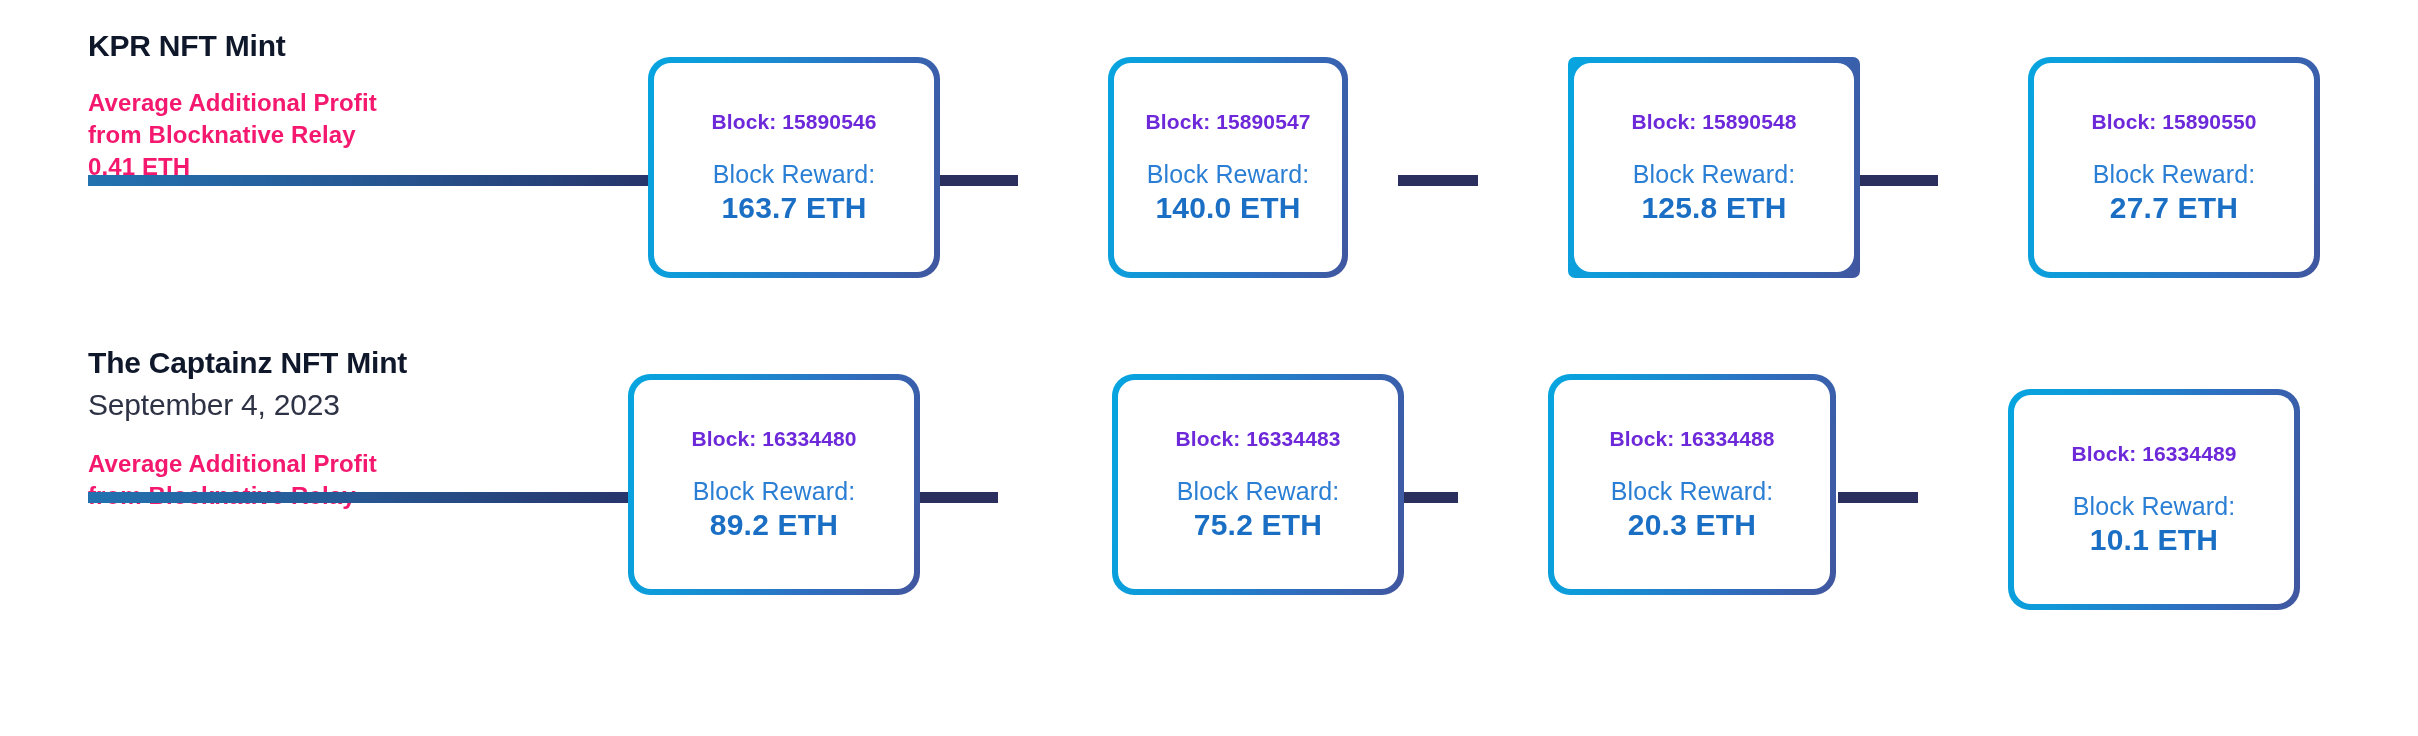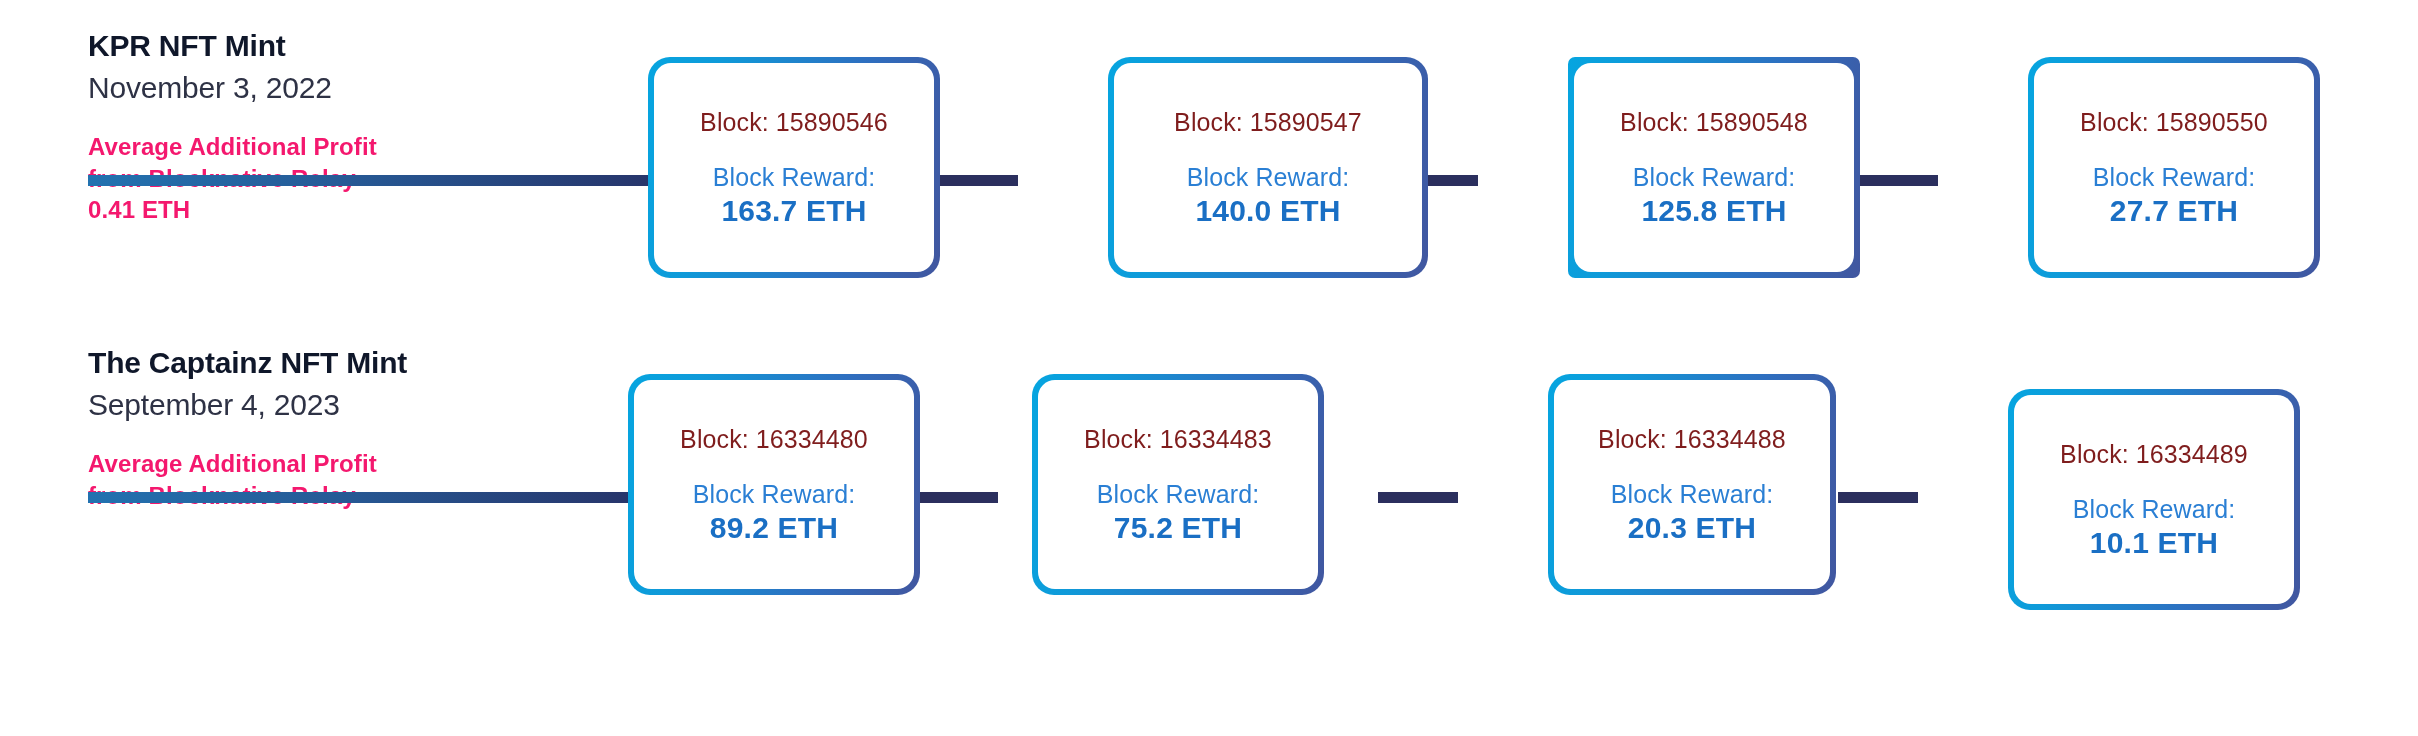--- a/index.html
+++ b/index.html
@@ -98,23 +98,23 @@
     height: 100%;
     background: #ffffff;
     border-radius: 17px;
     display: flex;
     flex-direction: column;
     align-items: center;
     justify-content: center;
     box-sizing: border-box;
   }
   .block-number {
-    font-size: 25px;
-    font-weight: 400;
-    color: #7f1d1d;
+    font-size: 21px;
+    font-weight: 700;
+    color: #6d28d9;
     letter-spacing: 0.1px;
     white-space: nowrap;
   }
   .reward-label {
     font-size: 25px;
     font-weight: normal;
     color: #2a7fd4;
     letter-spacing: 0.1px;
     margin-top: 26px;
     white-space: nowrap;
@@ -130,21 +130,20 @@
 </style>
 </head>
 <body>
 
 <div class="board">
 
   <div class="row row-1">
 
     <div class="label-block">
       <div class="mint-title">KPR NFT Mint</div>
-      <div class="mint-date">November 3, 2022</div>
       <div class="profit-block">
         <div class="profit-line">Average Additional Profit</div>
         <div class="profit-line">from Blocknative Relay</div>
         <div class="profit-line">0.41 ETH</div>
       </div>
     </div>
 
     <div class="spine" style="top:147px; width:562px;"></div>
 
     <div class="connector" style="left:938px; top:147px; width:80px;"></div>
@@ -152,21 +151,21 @@
     <div class="connector" style="left:1858px; top:147px; width:80px;"></div>
 
     <div class="card" style="left:648px; top:29px; width:292px;">
       <div class="card-inner">
         <div class="block-number">Block: 15890546</div>
         <div class="reward-label">Block Reward:</div>
         <div class="reward-value">163.7 ETH</div>
       </div>
     </div>
 
-    <div class="card" style="left:1108px; top:29px; width:320px;">
+    <div class="card" style="left:1108px; top:29px; width:240px;">
       <div class="card-inner">
         <div class="block-number">Block: 15890547</div>
         <div class="reward-label">Block Reward:</div>
         <div class="reward-value">140.0 ETH</div>
       </div>
     </div>
 
     <div class="card" style="left:1568px; top:29px; width:292px;border-radius:7px;">
       <div class="card-inner">
         <div class="block-number">Block: 15890548</div>
@@ -202,21 +201,21 @@
     <div class="connector" style="left:1838px; top:147px; width:80px;"></div>
 
     <div class="card" style="left:628px; top:29px; width:292px;">
       <div class="card-inner">
         <div class="block-number">Block: 16334480</div>
         <div class="reward-label">Block Reward:</div>
         <div class="reward-value">89.2 ETH</div>
       </div>
     </div>
 
-    <div class="card" style="left:1032px; top:29px; width:292px;">
+    <div class="card" style="left:1112px; top:29px; width:292px;">
       <div class="card-inner">
         <div class="block-number">Block: 16334483</div>
         <div class="reward-label">Block Reward:</div>
         <div class="reward-value">75.2 ETH</div>
       </div>
     </div>
 
     <div class="card" style="left:1548px; top:29px; width:288px;">
       <div class="card-inner">
         <div class="block-number">Block: 16334488</div>

